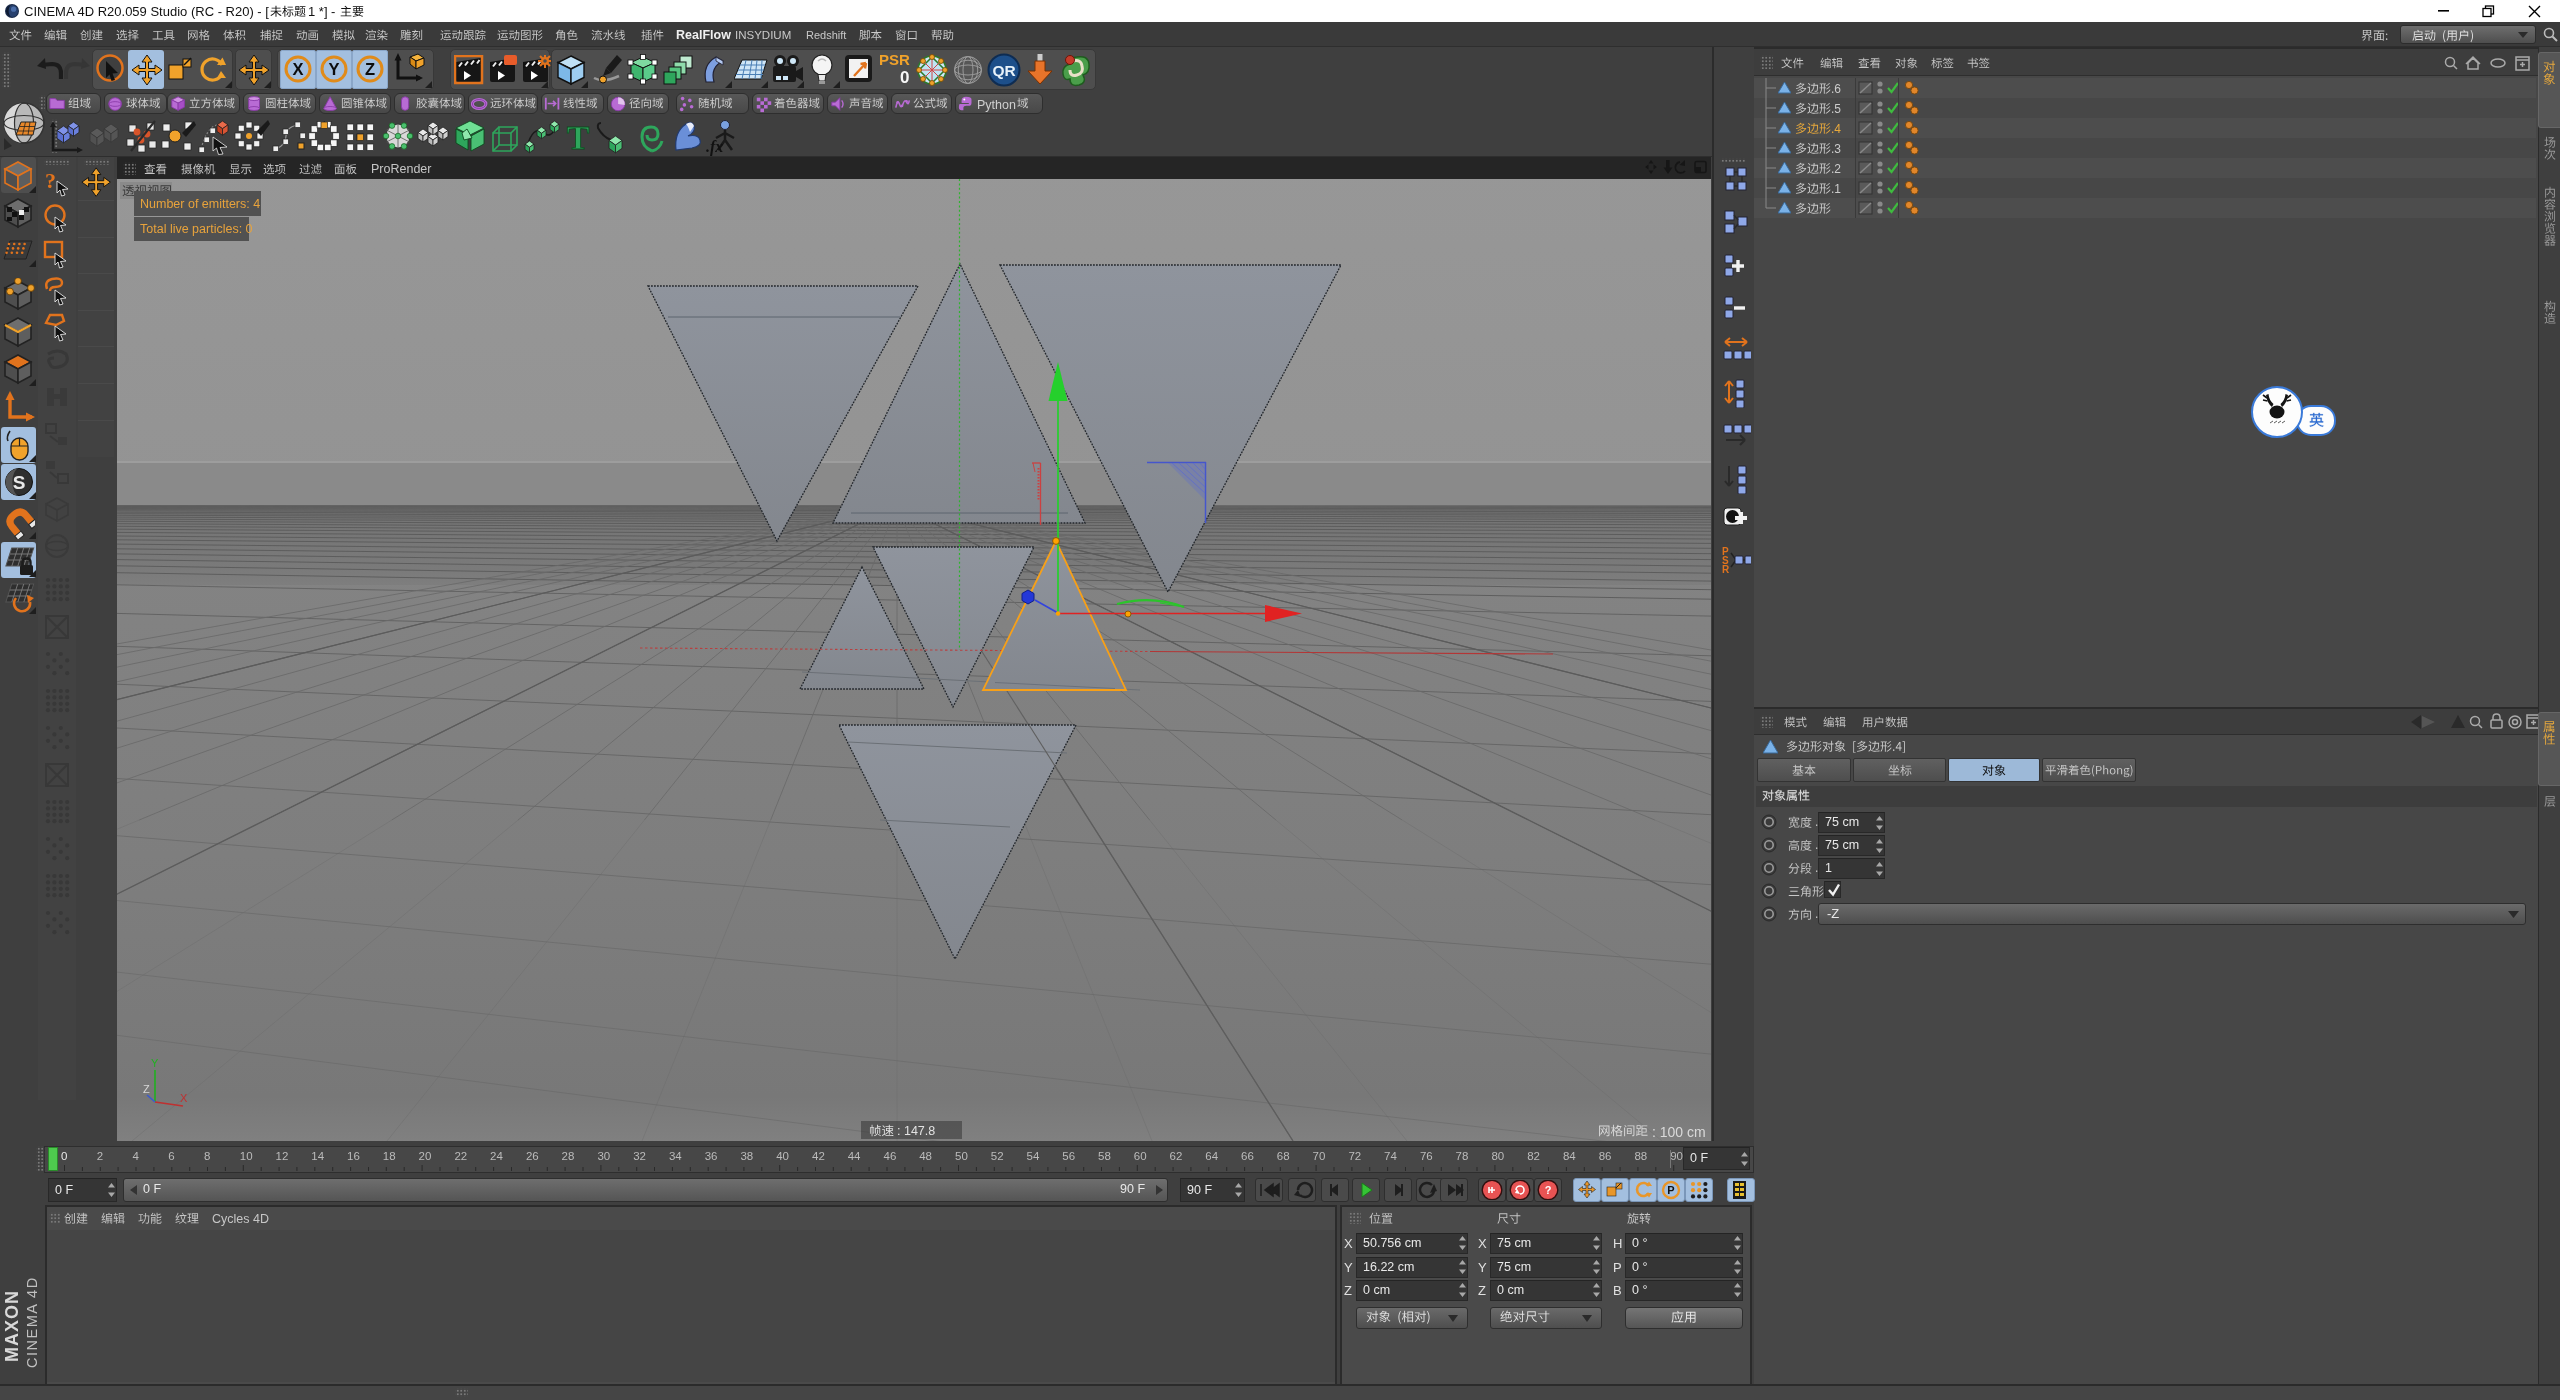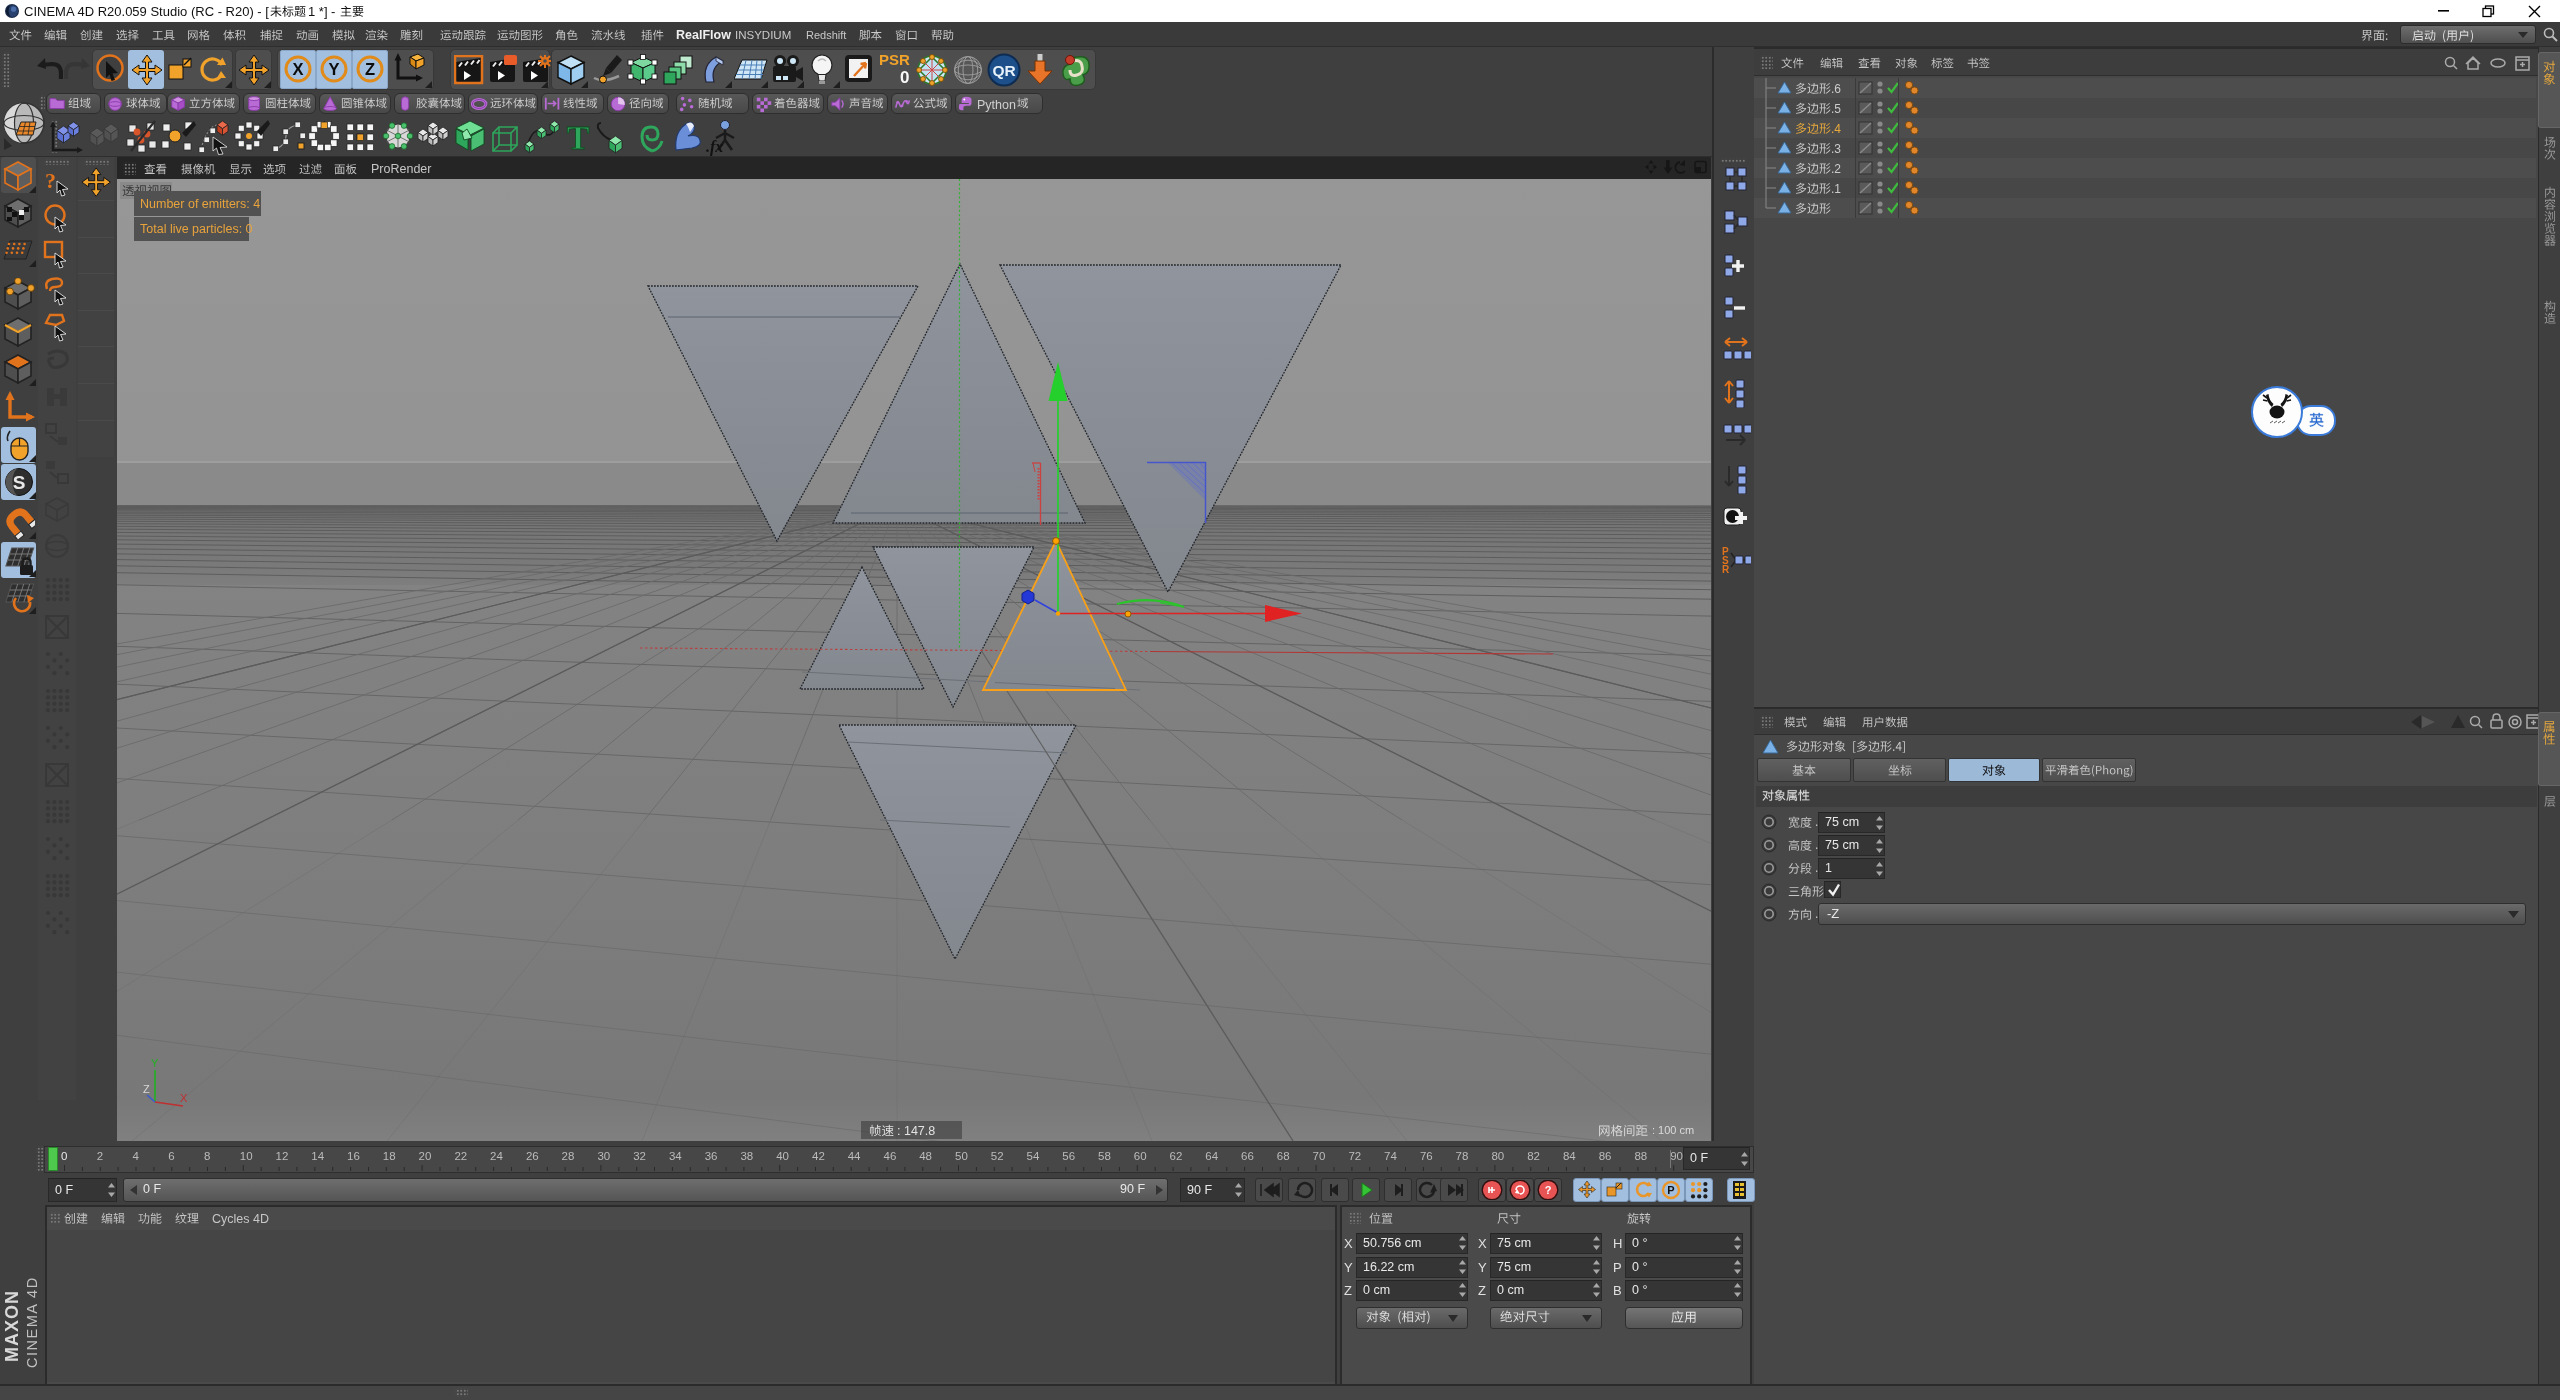--- a/index.html
+++ b/index.html
@@ -1266,21 +1266,21 @@
   </svg>
 <div style="position:absolute;left:897px;top:1123.5px;font-size:12.5px;color:#e2e2e2;white-space:nowrap;">: 147.8</div>
 <svg style="position:absolute;left:1598.0px;top:1124.0px; overflow:visible" width="50.0" height="14.8">
     <g transform="translate(0,11.25) scale(0.012500,-0.012500)" fill="#dadada">
       <use href="#g15" x="0"></use>
       <use href="#g16" x="1000"></use>
       <use href="#g91" x="2000"></use>
       <use href="#g92" x="3000"></use>
     </g>
   </svg>
-<div style="position:absolute;left:1652px;top:1123.5px;font-size:11px;color:#dadada;white-space:nowrap;">: 100 cm</div>
+<div style="position:absolute;left:1652px;top:1123.5px;font-size:14px;color:#dadada;white-space:nowrap;">: 100 cm</div>
 <div class="" style="position:absolute;left:0px;top:157px;width:116px;height:1243px;background:#3f3f3f"></div>
 <div class="" style="position:absolute;left:1px;top:157px;width:35px;height:36px;background:#4e4e4e;border-radius:3px"></div>
 <svg style="position:absolute;left:2px;top:159px;" width="33" height="33" viewBox="0 0 33 33">
     <path d="M16 3 L29 10 L16 17 L3 10 Z" fill="#6e6e6e" stroke="#e1731d" stroke-width="1.6"></path>
     <path d="M3 10 L16 17 L16 31 L3 24 Z" fill="#4e4e4e" stroke="#e1731d" stroke-width="1.6"></path>
     <path d="M16 17 L29 10 L29 24 L16 31 Z" fill="#5e5e5e" stroke="#e1731d" stroke-width="1.6"></path>
   </svg>
 <svg style="position:absolute;left:29px;top:186px;" width="7" height="7" viewBox="0 0 7 7">
     <path d="M7 0 L7 7 L0 7 Z" fill="#1e1e1e"></path>
   </svg>

